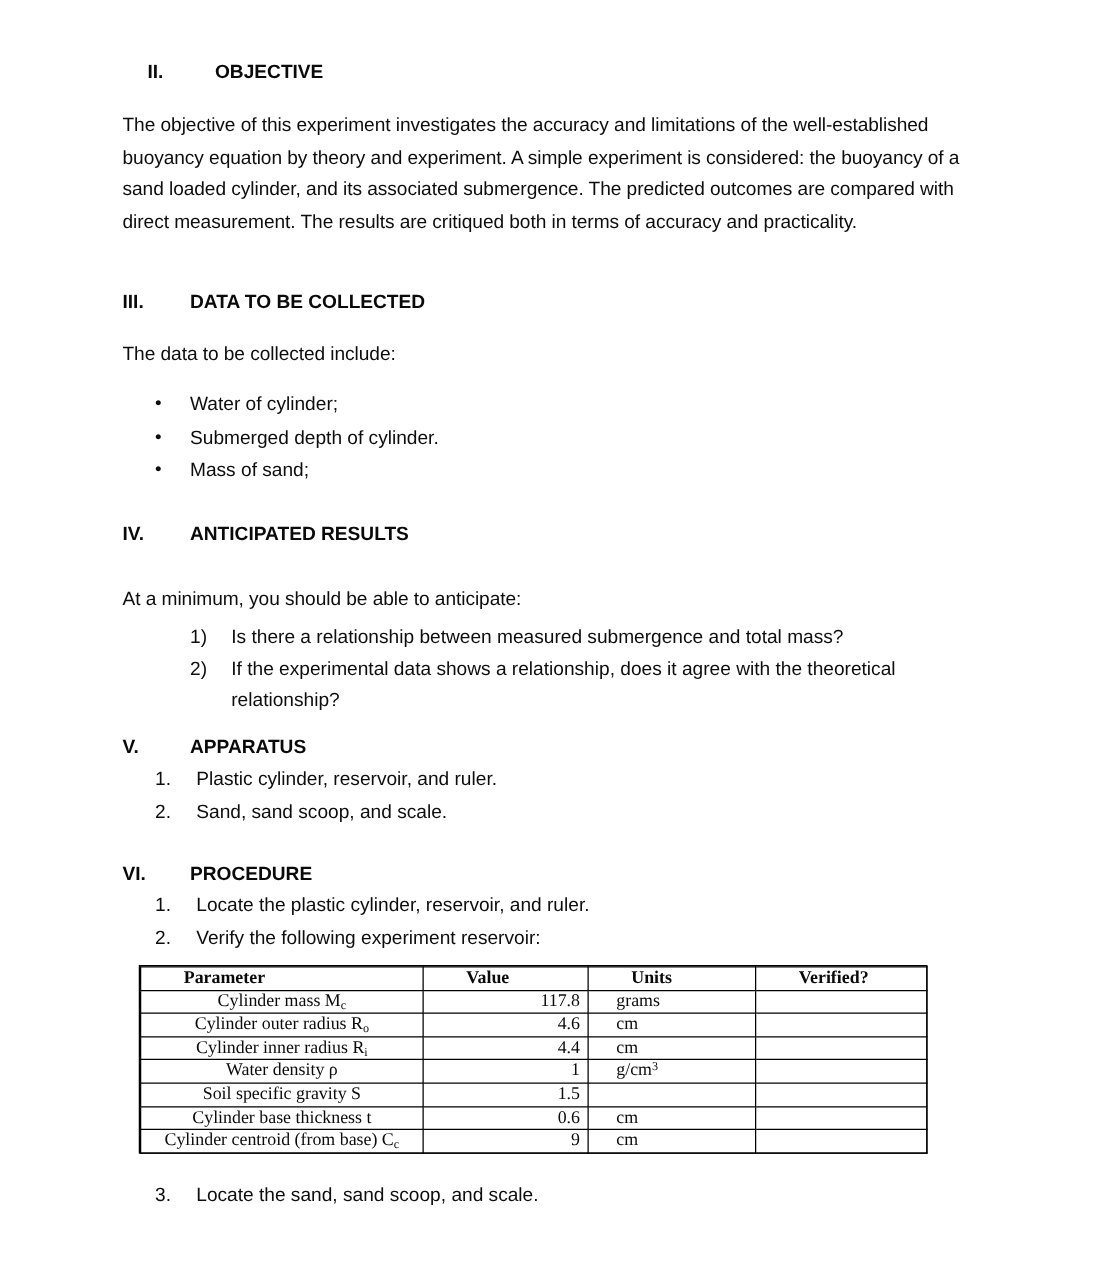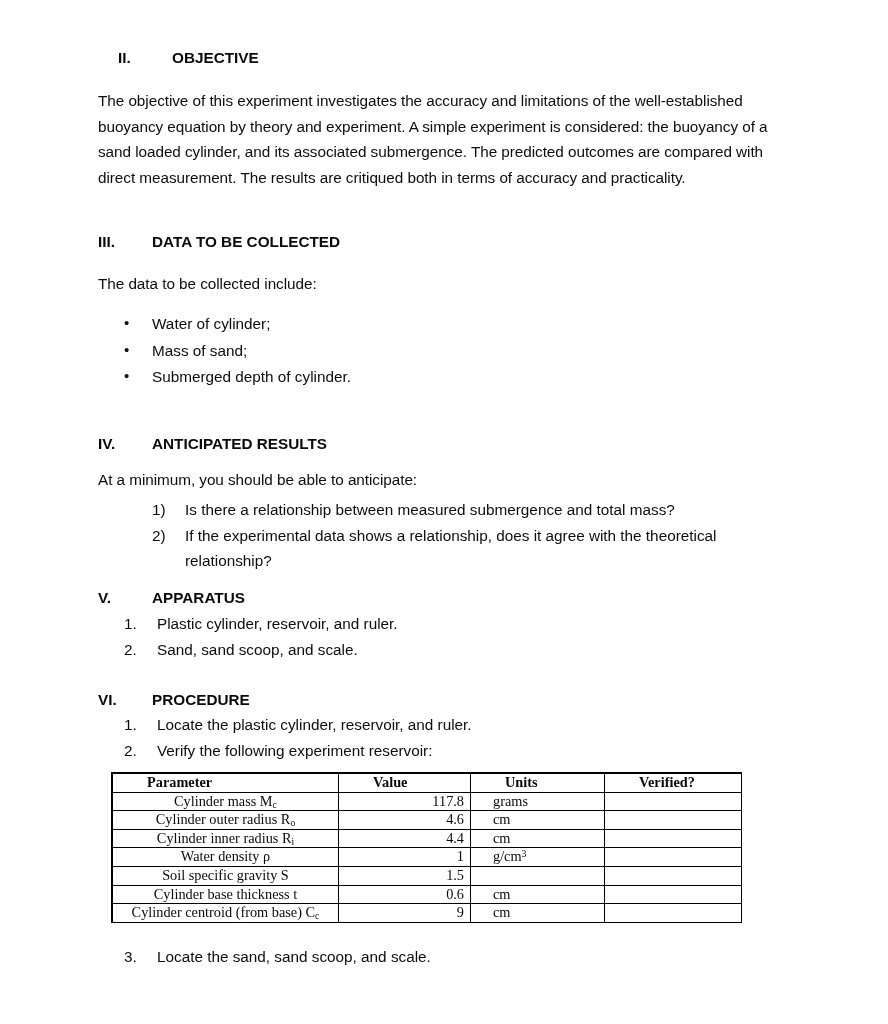--- a/index.html
+++ b/index.html
@@ -149,25 +149,25 @@
   <div class="para" style="left:98px; top:88px; width:682px;">The objective of this experiment investigates the accuracy and limitations of the well-established buoyancy equation by theory and experiment.  A simple experiment is considered: the buoyancy of a sand loaded cylinder, and its associated submergence.  The predicted outcomes are compared with direct measurement.  The results are critiqued both in terms of accuracy and practicality.</div>
 
   <div class="heading" style="left:98px; top:232px;">
     <span class="num">III.</span><span>DATA TO BE COLLECTED</span>
   </div>
 
   <div class="para" style="left:98px; top:271px; width:600px;">The data to be collected include:</div>
 
   <ul class="bullets" style="left:98px; top:311px; width:600px;">
     <li>Water of cylinder;</li>
+    <li>Submerged depth of cylinder.</li>
     <li>Mass of sand;</li>
-    <li>Submerged depth of cylinder.</li>
   </ul>
 
-  <div class="heading" style="left:98px; top:418px;margin-top:16px;">
+  <div class="heading" style="left:98px; top:418px;">
     <span class="num">IV.</span><span>ANTICIPATED RESULTS</span>
   </div>
 
   <div class="para" style="left:98px; top:467px; width:600px;">At a minimum, you should be able to anticipate:</div>
 
   <ol class="numlist" style="left:152px; top:497px; width:628px;">
     <li>
       <span class="mark">1)</span><span>Is there a relationship between measured submergence and total mass?</span>
     </li>
     <li>

